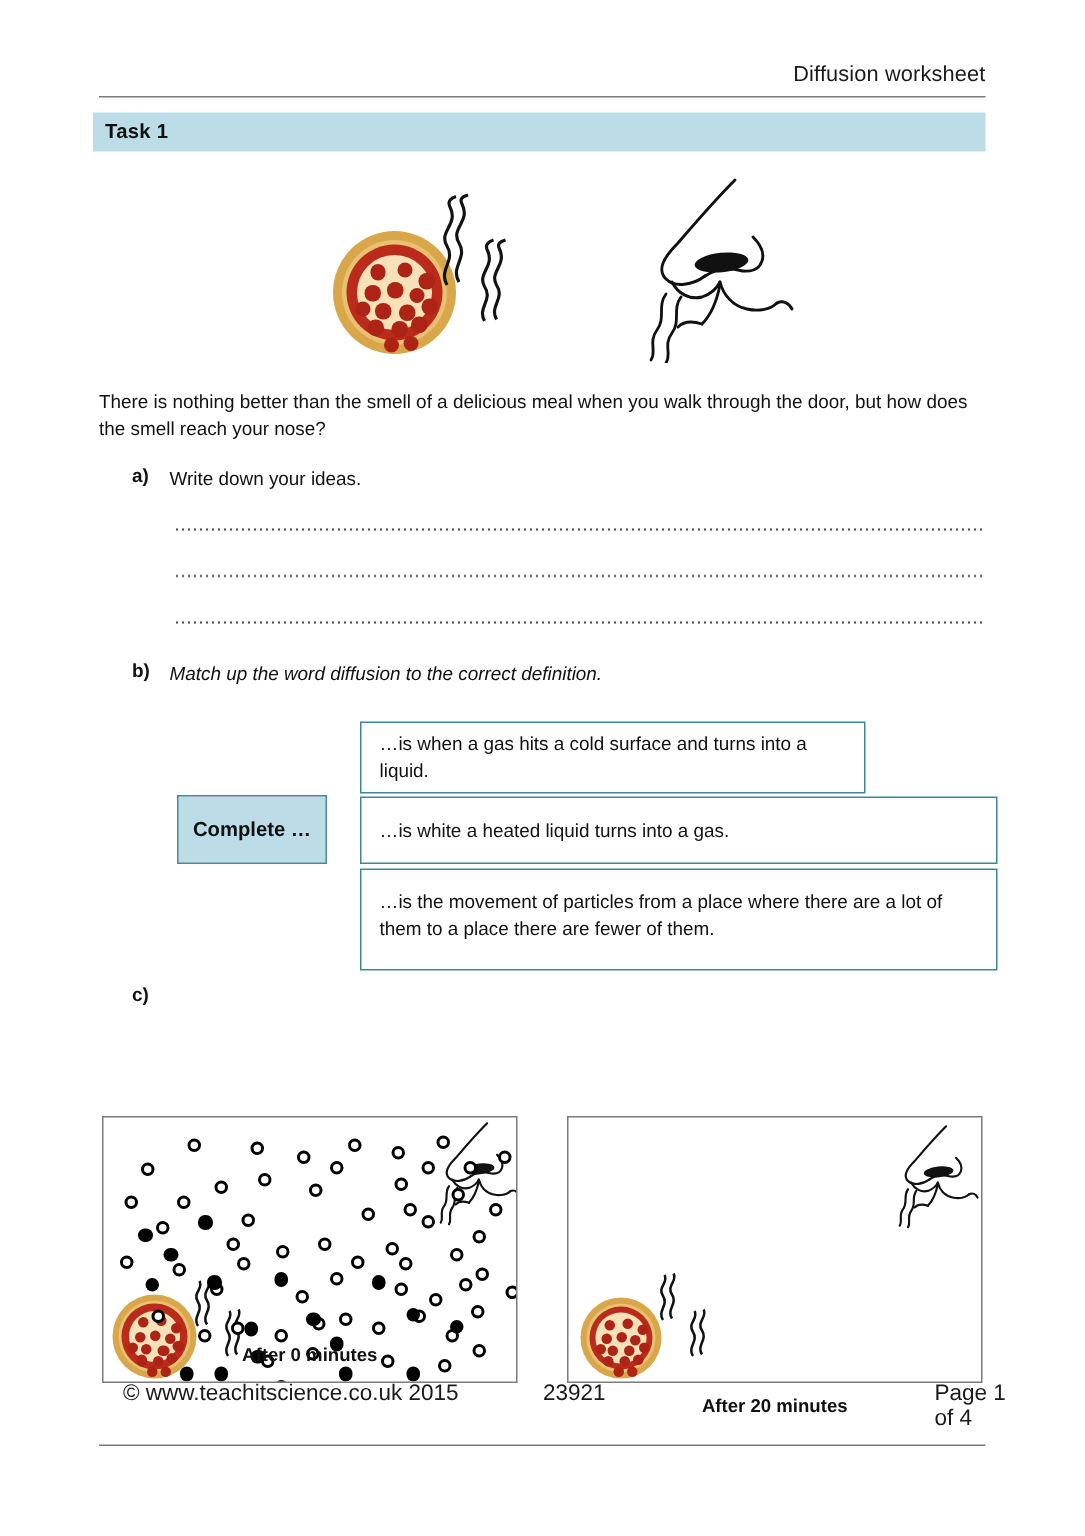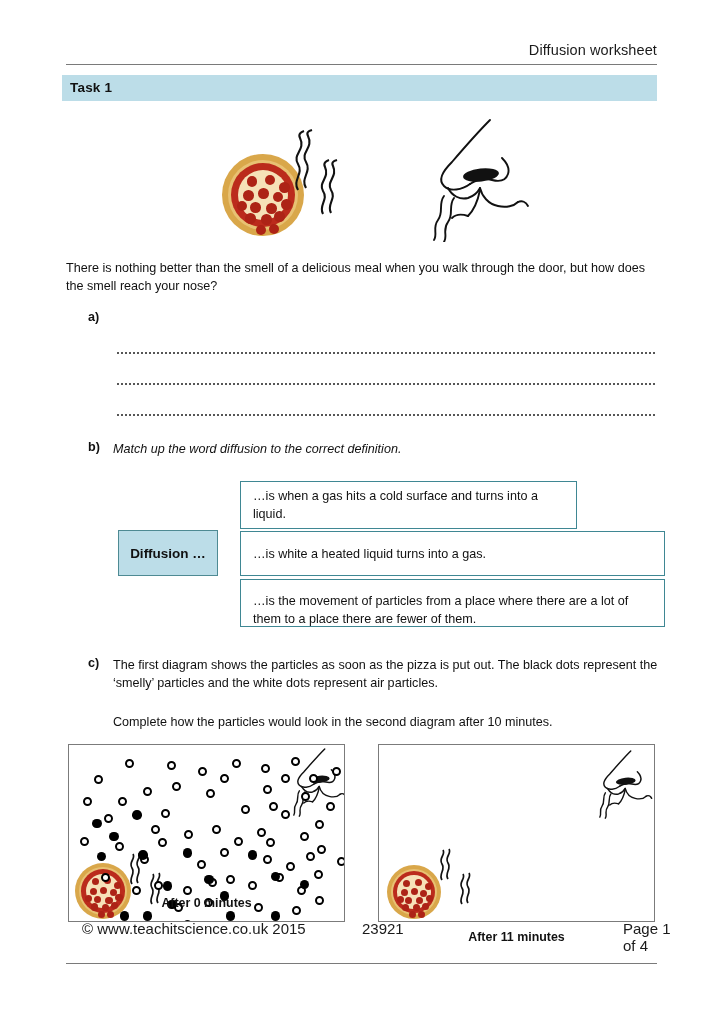--- a/index.html
+++ b/index.html
@@ -181,45 +181,44 @@
           <path d="M36,80 C30,88 36,96 30,104 C24,112 30,118 26,124"></path>
         </g>
         <ellipse cx="63" cy="57" rx="18" ry="6.5" fill="#111" transform="rotate(-6 63 57)"></ellipse>
       </svg>
     </div>
   </div>
 
   <div class="para" style="left:66px;top:259px;width:592px;">There is nothing better than the smell of a delicious meal when you walk through the door, but how does the smell reach your nose?</div>
 
   <div class="q-letter" style="left:88px;top:310px;">a)</div>
+  <div class="q-item" style="left:113px;top:310px;width:540px;">Write down your ideas.</div>
 
   <div class="dotline" style="left:116px;top:352px;width:540px;"></div>
   <div class="dotline" style="left:116px;top:383px;width:540px;"></div>
   <div class="dotline" style="left:116px;top:414px;width:540px;"></div>
 
   <div class="q-letter" style="left:88px;top:440px;">b)</div>
   <div class="q-item" style="left:113px;top:440px;width:540px;font-style:italic;">Match up the word diffusion to the correct definition.</div>
 
   <div class="term-box" style="left:118px;top:530px;width:100px;height:46px;">
-    <span>Diffusion …</span>
+    <span>Complete …</span>
   </div>
 
   <div class="def-box" style="left:240px;top:481px;width:337px;height:48px;">
     <span>…is when a gas hits a cold surface and turns into a liquid.</span>
   </div>
   <div class="def-box" style="left:240px;top:531px;width:425px;height:45px;">
     <span>…is white a heated liquid turns into a gas.</span>
   </div>
-  <div class="def-box two-line" style="left:240px;top:579px;width:425px;height:48px;">
+  <div class="def-box two-line" style="left:240px;top:579px;width:425px;height:68px;">
     <span>…is the movement of particles from a place where there are a lot of them to a place there are fewer of them.</span>
   </div>
 
   <div class="q-letter" style="left:88px;top:656px;">c)</div>
-  <div class="q-item" style="left:113px;top:656px;width:545px;">The first diagram shows the particles as soon as the pizza is put out. The black dots represent the ‘smelly’ particles and the white dots represent air particles.</div>
-  <div class="q-item" style="left:113px;top:713px;width:545px;">Complete how the particles would look in the second diagram after 10 minutes.</div>
 
   <div class="diagram" id="diagram-1" style="left:68px;top:744px;width:277px;height:178px;">
 
     <div class="pizza" id="d1-pizza" style="left:6px;top:118px;width:56px;height:56px;">
       <div class="crust"></div>
       <div class="crust-in"></div>
       <div class="sauce"></div>
       <div class="cheese"></div>
     <div class="pep" style="left: 30%; top: 27%; width: 13%; height: 13%;"></div>
         <div class="pep" style="left: 52%; top: 25%; width: 13%; height: 13%;"></div>
@@ -397,20 +396,20 @@
           <path d="M100,84 C104,82 108,84 110,88"></path>
           <path d="M26,78 C20,86 26,94 20,102 C14,110 20,116 16,122"></path>
           <path d="M36,80 C30,88 36,96 30,104 C24,112 30,118 26,124"></path>
         </g>
         <ellipse cx="63" cy="57" rx="18" ry="6.5" fill="#111" transform="rotate(-6 63 57)"></ellipse>
       </svg>
     </div>
   </div>
 
   <div class="cap" style="left:68px;top:896px;width:277px;">After 0 minutes</div>
-  <div class="cap" style="left:378px;top:930px;width:277px;">After 11 minutes</div>
+  <div class="cap" style="left:378px;top:930px;width:277px;">After 20 minutes</div>
 
   <div class="ftr-rule"></div>
   <div class="ftr ftr-left">© www.teachitscience.co.uk 2015</div>
   <div class="ftr ftr-mid">23921</div>
   <div class="ftr ftr-right">Page 1 of 4</div>
 
 </div>
 
 </body></html>

